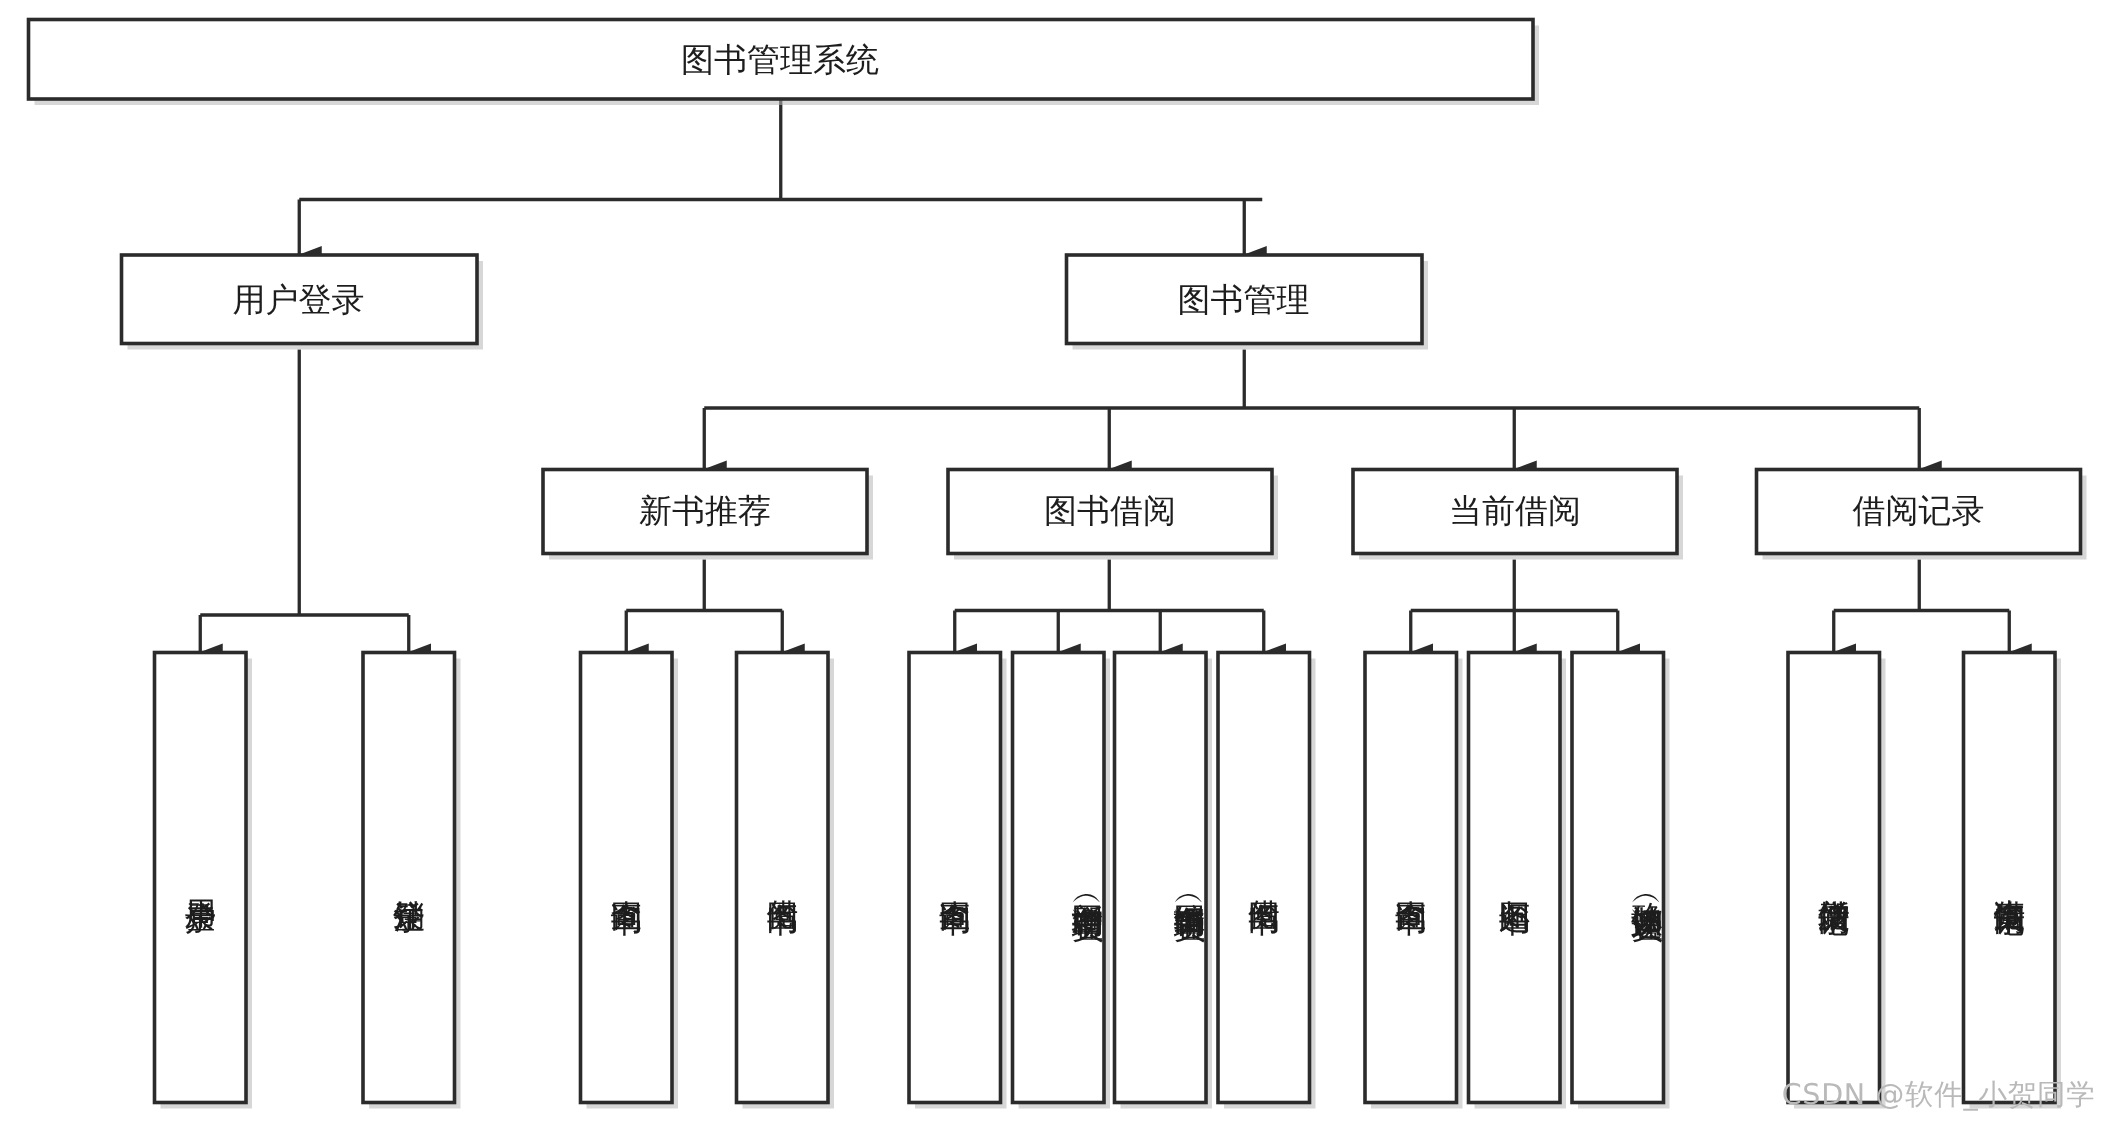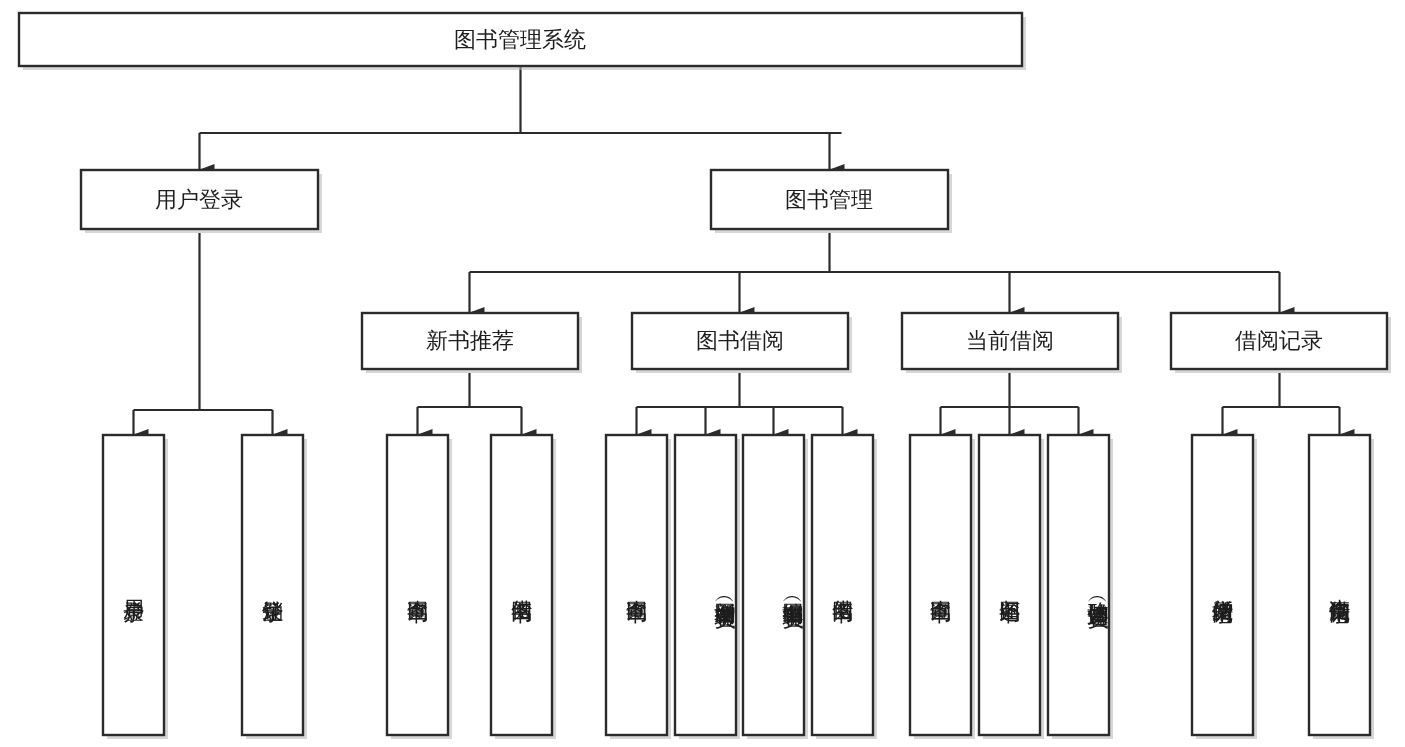--- a/index.html
+++ b/index.html
@@ -194,13 +194,14 @@
   <div class="vlabel" style="left:743px;top:435px;width:61px;height:300px;align-items:flex-start;padding-top:8px;box-sizing:border-box;">编辑图书（管理员）</div>
   <div class="vlabel" style="left:812px;top:435px;width:61px;height:300px;">借阅图书</div>
 
   <div class="vlabel" style="left:910px;top:435px;width:61px;height:300px;">查询图书</div>
   <div class="vlabel" style="left:979px;top:435px;width:61px;height:300px;">归还图书</div>
   <div class="vlabel" style="left:1048px;top:435px;width:61px;height:300px;align-items:flex-start;padding-top:8px;box-sizing:border-box;">确认归还（管理员）</div>
 
   <div class="vlabel" style="left:1192px;top:435px;width:61px;height:300px;">新增借阅记录</div>
   <div class="vlabel" style="left:1309px;top:435px;width:61px;height:300px;">查询借阅记录</div>
 
+  <div class="watermark">CSDN @软件_小贺同学</div>
 </div>
 
 </body></html>

